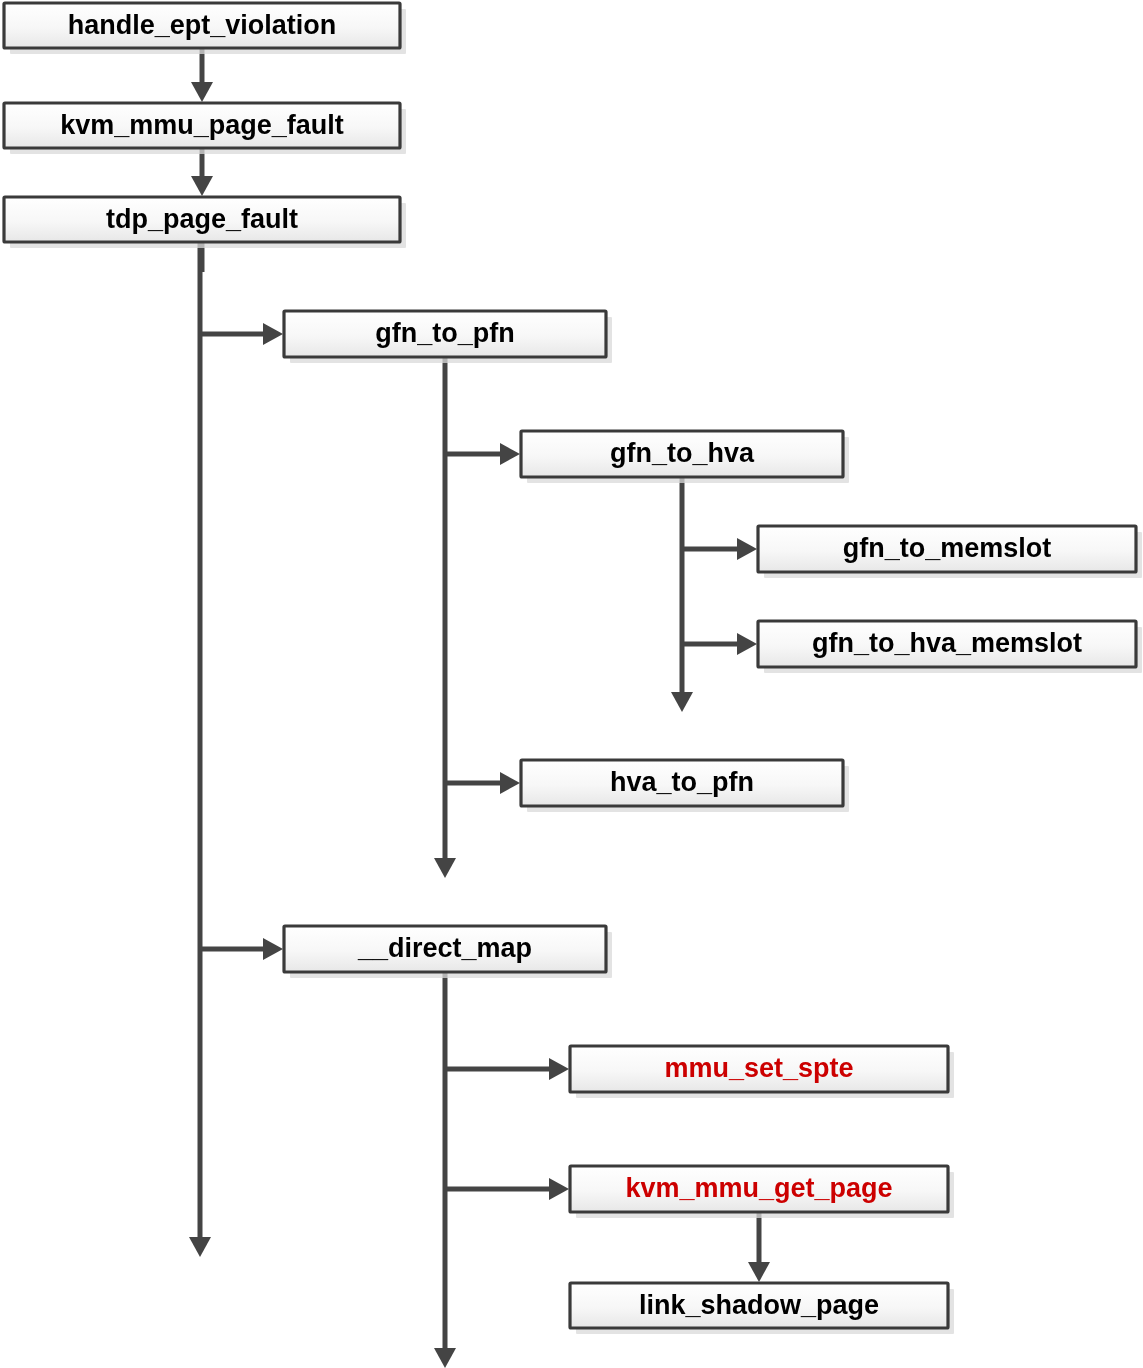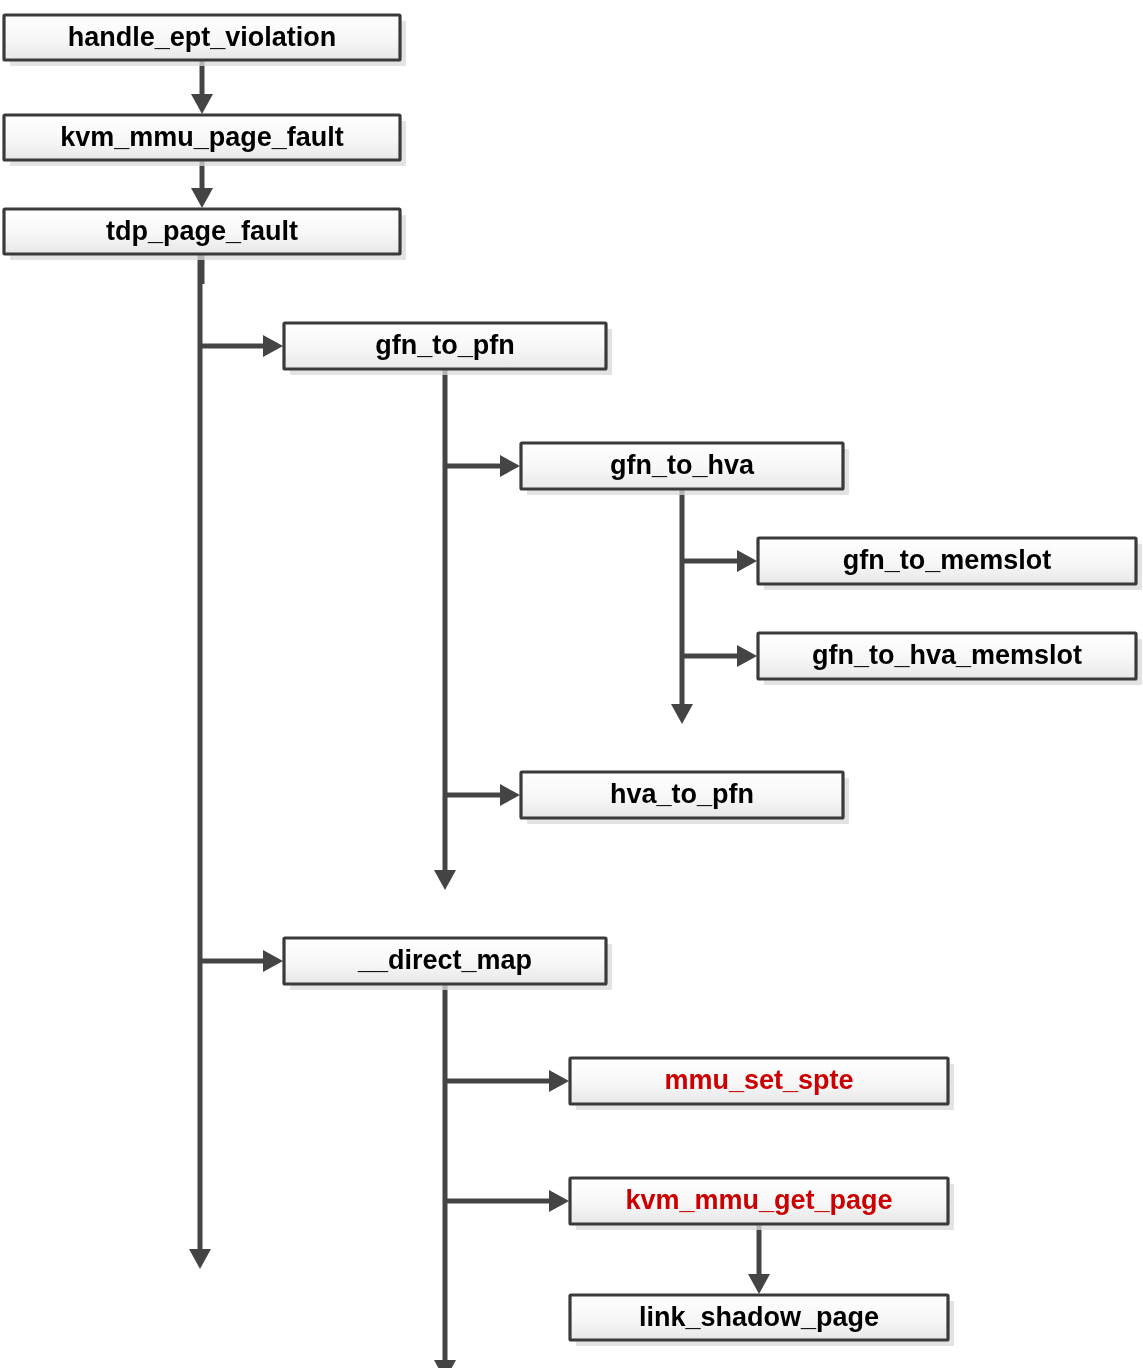--- a/index.html
+++ b/index.html
@@ -9,21 +9,21 @@
   }
   body {
     width: 1143px;
     height: 1368px;
     position: relative;
     overflow: hidden;
     font-family: "Liberation Sans", sans-serif;
   }
   #diagram-root {
     position: absolute;
-    left: 0; top: 12px;
+    left: 0; top: 0;
     width: 1143px;
     height: 988px;
   }
   svg.flow {
     display: block;
     width: 1143px;
     height: 1368px;
   }
   .node-box {
     fill: url(#boxGrad);

